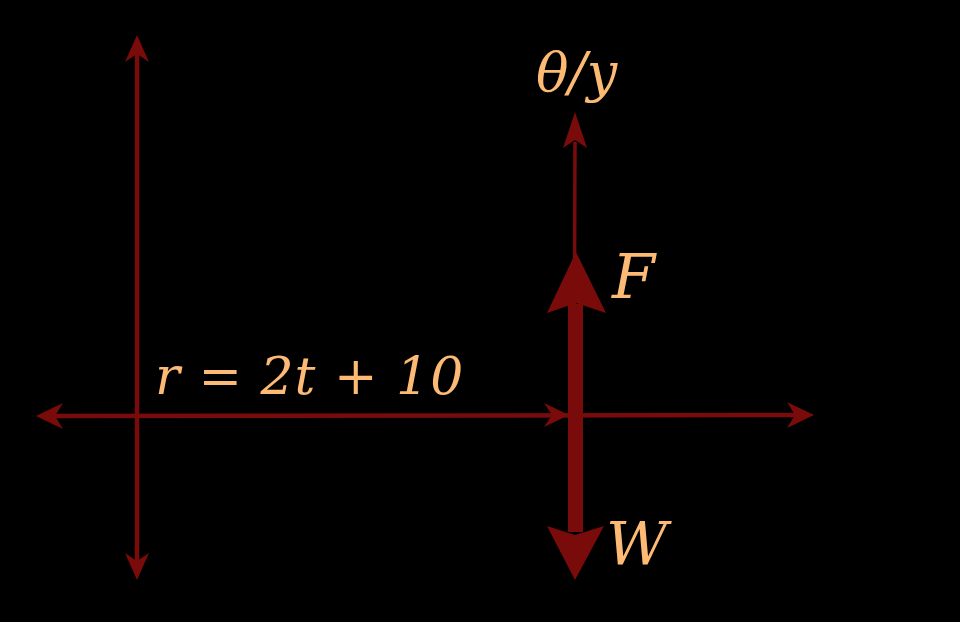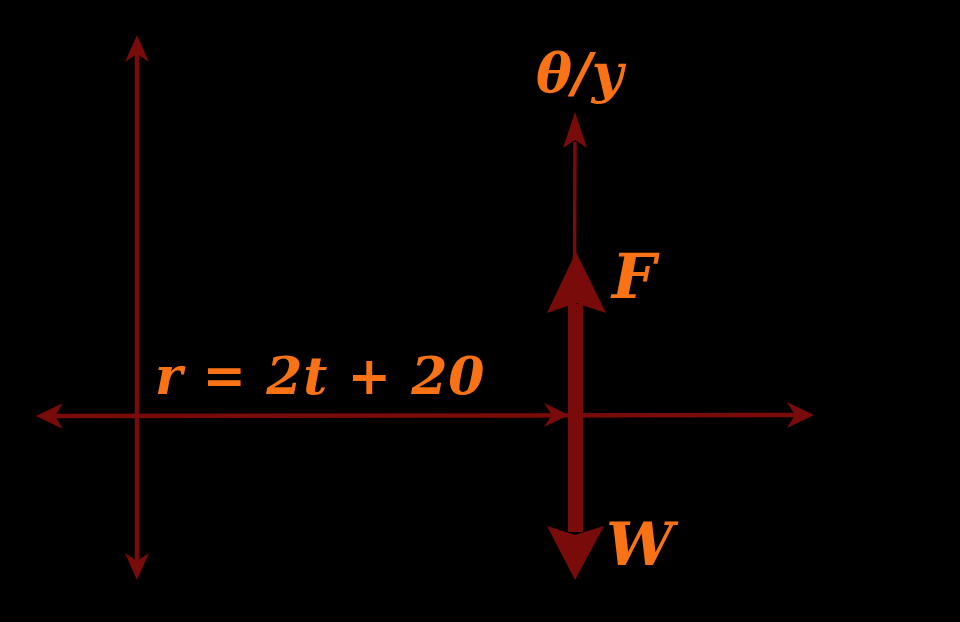--- a/index.html
+++ b/index.html
@@ -15,23 +15,23 @@
     overflow: hidden;
     font-family: "DejaVu Serif", serif;
   }
   .stage svg {
     position: absolute;
     left: 0;
     top: 0;
   }
   .label {
     position: absolute;
-    color: #f97316;
+    color: #fdba74;
     font-style: italic;
-    font-weight: bold;
+    font-weight: normal;
     line-height: 1;
     white-space: nowrap;
     user-select: none;
   }
   .label-theta  { left: 536px; top: 46px;  font-size: 54px; }
   .label-eq     { left: 155px; top: 350px; font-size: 52px; letter-spacing: 1px; }
   .label-rx     { left: 836px; top: 374px; font-size: 52px; }
   .label-F      { left: 612px; top: 246px; font-size: 62px; }
   .label-W      { left: 606px; top: 514px; font-size: 60px; }
 </style>
@@ -62,20 +62,20 @@
 
     <g>
       <rect x="568" y="304" width="15" height="228" fill="#7a0b0b"></rect>
       <polygon points="576,252 606,313 576,303 547,313" fill="#7a0b0b"></polygon>
       <polygon points="575,580 604,526 575,535 547,526" fill="#7a0b0b"></polygon>
     </g>
   </svg>
 
   <div class="label label-theta">θ/y</div>
 
-  <div class="label label-eq">r = 2t + 20</div>
+  <div class="label label-eq">r = 2t + 10</div>
 
 
   <div class="label label-F">F</div>
 
   <div class="label label-W">W</div>
 
 </div>
 
 </body></html>

